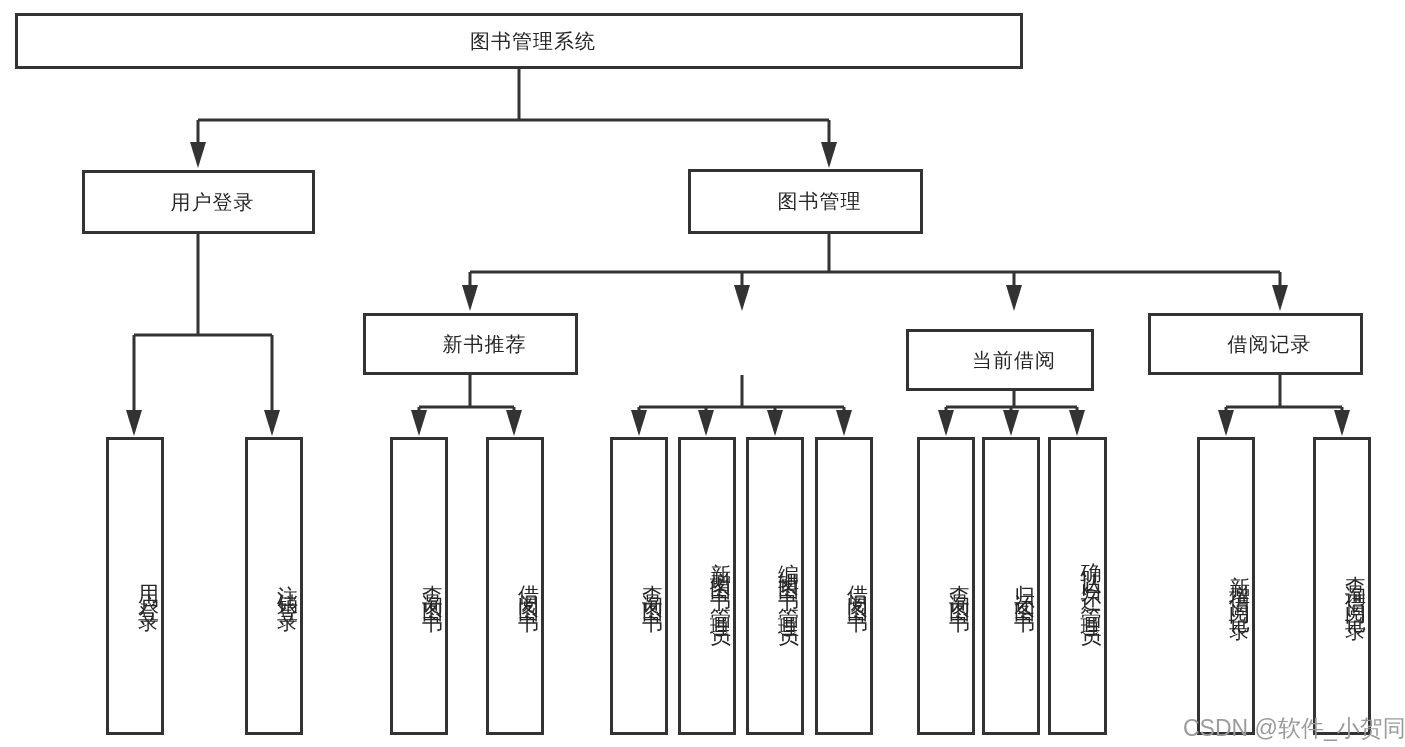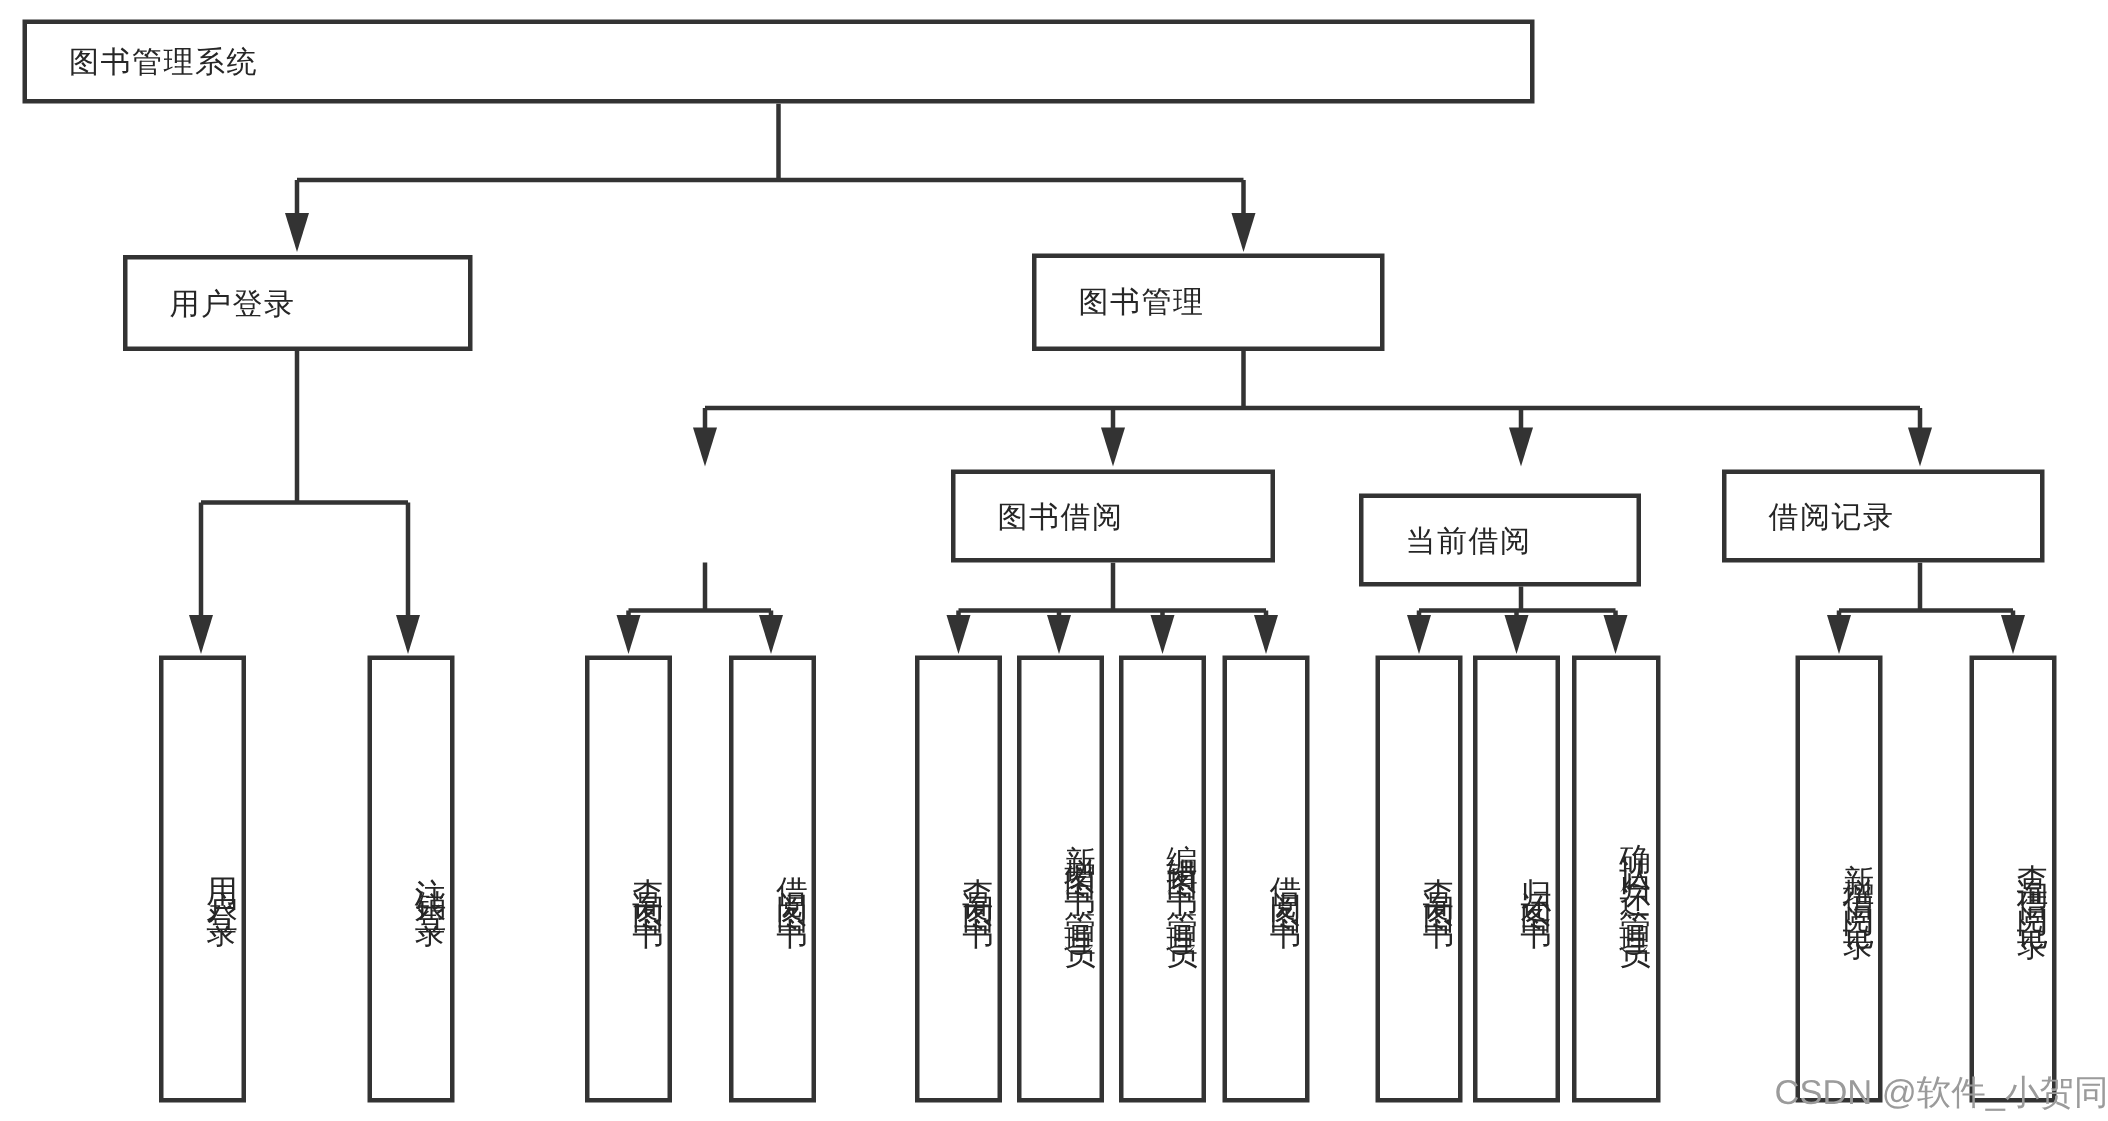--- a/index.html
+++ b/index.html
@@ -9,21 +9,21 @@
     background:#ffffff;
     font-family:"Liberation Sans","DejaVu Sans",sans-serif;
     overflow:hidden;
   }
   .wires{position:absolute;left:0;top:0;pointer-events:none;}
   .box{
     position:absolute;
     background:#ffffff;
     border:3px solid #333333;
     box-sizing:border-box;
-    display:flex;align-items:center;
+    display:flex;align-items:center;justify-content:center;
     color:#262626;
     padding-left:28px;
   }
   .hlabel{
     font-size:20px;
     letter-spacing:1px;
     white-space:nowrap;
   }
   .vlabel{
     writing-mode:vertical-rl;
@@ -91,22 +91,22 @@
     <span class="hlabel">图书管理系统</span>
   </div>
 
   <div class="box" style="left:82px;top:170px;width:233px;height:64px;">
     <span class="hlabel">用户登录</span>
   </div>
   <div class="box" style="left:688px;top:169px;width:235px;height:65px;">
     <span class="hlabel">图书管理</span>
   </div>
 
-  <div class="box" style="left:634px;top:313px;width:216px;height:62px;">
-    <span class="hlabel">图书借阅</span>
+  <div class="box" style="left:363px;top:313px;width:215px;height:62px;">
+    <span class="hlabel">新书推荐</span>
   </div>
   <div class="box" style="left:906px;top:329px;width:188px;height:62px;">
     <span class="hlabel">当前借阅</span>
   </div>
   <div class="box" style="left:1148px;top:313px;width:215px;height:62px;">
     <span class="hlabel">借阅记录</span>
   </div>
 
   <div class="box" style="left:106px;top:437px;width:58px;height:298px;">
     <span class="vlabel">用户登录</span>

